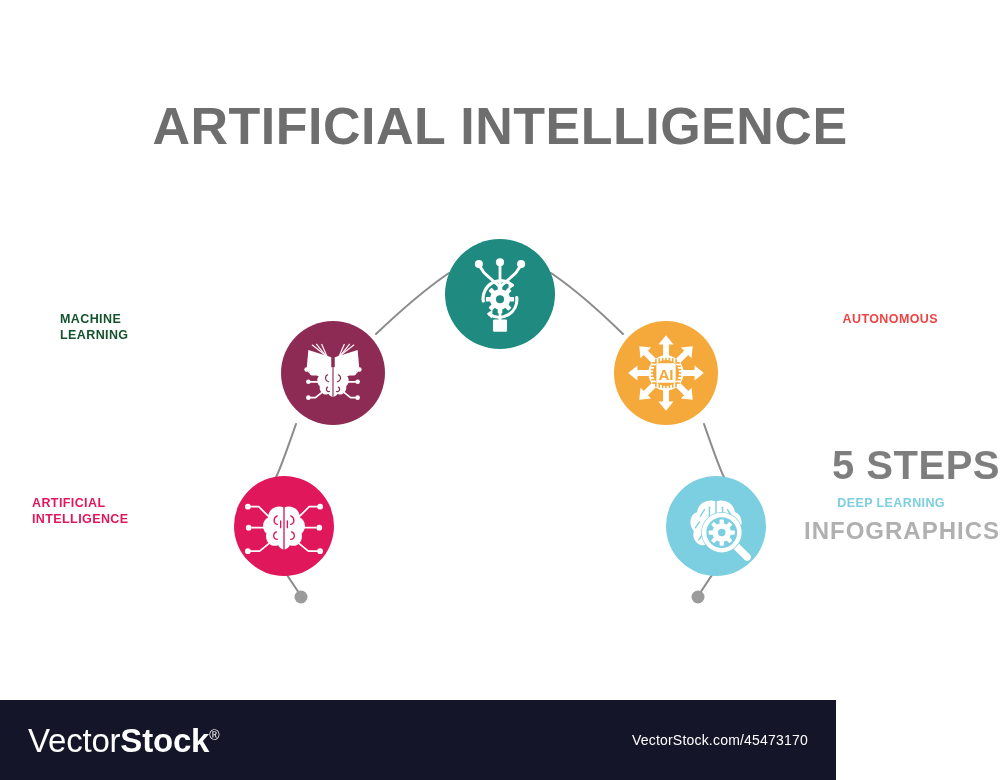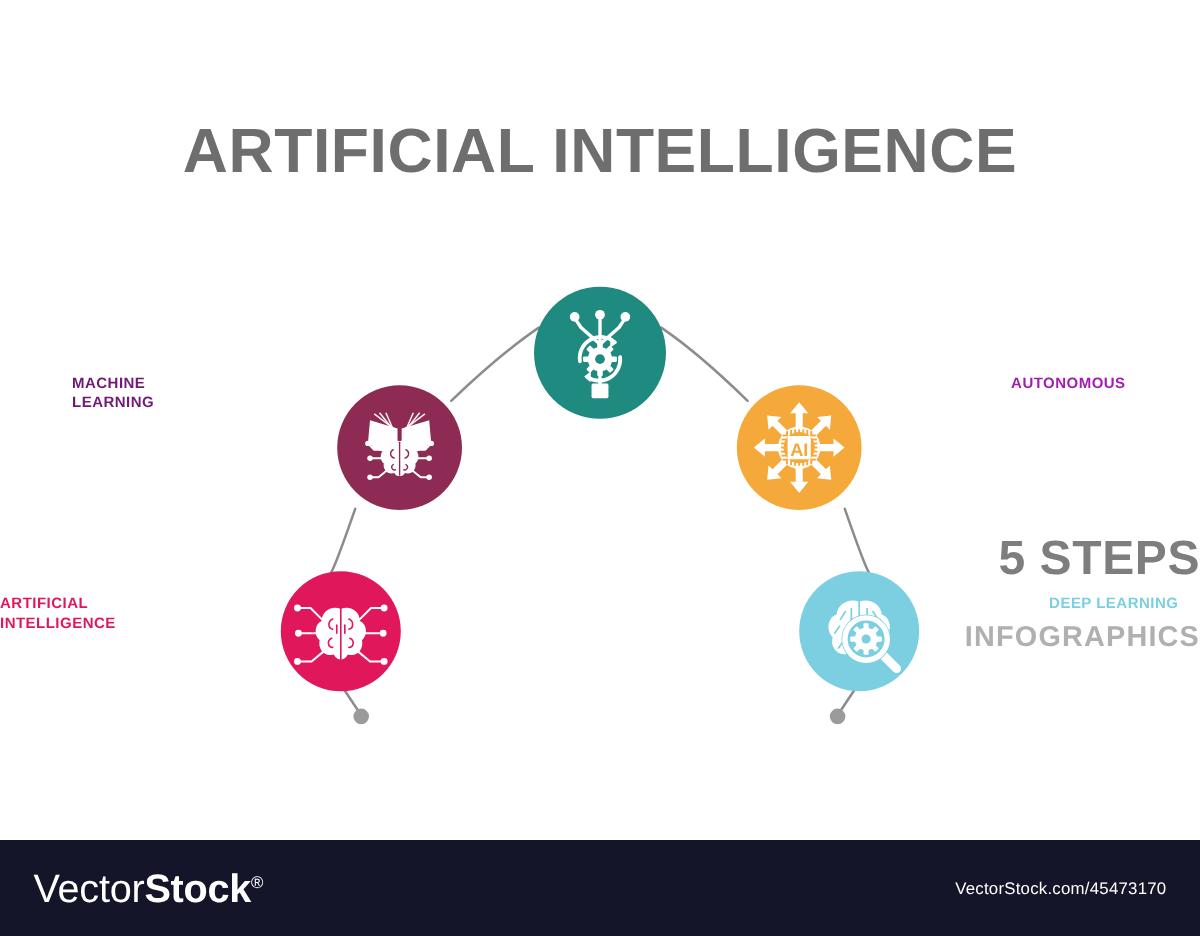--- a/index.html
+++ b/index.html
@@ -30,21 +30,21 @@
     font-size: 12.5px; font-weight: bold; letter-spacing: 0.4px;
     line-height: 16px;
     white-space: pre-line;
   }
   .label-right { text-align: left; }
   .label-left  { text-align: right; }
   .label-center{ text-align: center; }
 
   #footer {
     position: absolute; left: 0; top: 700px;
-    width: 1000px; height: 80px;
+    width: 836px; height: 80px;
     background: #141529;
   }
   #wm-logo {
     position: absolute; left: 28px; top: 22px;
     font-size: 33px; color: #ffffff; letter-spacing: -0.2px;
     font-weight: 300;
   }
   #wm-logo .bold { font-weight: bold; }
   #wm-logo .reg { font-size: 14px; vertical-align: super; font-weight: normal; }
   #wm-url {
@@ -335,29 +335,29 @@
 
     <g>
       <circle cx="716" cy="526" r="50" fill="#7ccfe0"></circle>
       <use href="#ico-brain-magnifier" x="675" y="485" width="82" height="82"></use>
     </g>
   </svg>
 
   <div class="center-text" id="center-steps">5 STEPS</div>
   <div class="center-text" id="center-infographics">INFOGRAPHICS</div>
 
-  <div class="node-label label-right" style="left:60px; top:311px; width:190px; color:#701a75;">MACHINE
+  <div class="node-label label-right" style="left:60px; top:311px; width:190px; color:#14532d;">MACHINE
 LEARNING</div>
 
 
-  <div class="node-label label-left" style="left:738px; top:311px; width:200px; color:#a21caf;">AUTONOMOUS</div>
-
-  <div class="node-label label-right" style="left:0px; top:495px; width:182px; color:#e0175b;">ARTIFICIAL
+  <div class="node-label label-left" style="left:738px; top:311px; width:200px; color:#ef4444;">AUTONOMOUS</div>
+
+  <div class="node-label label-right" style="left:0px; top:495px; width:182px; color:#e0175b;padding-left:32px;">ARTIFICIAL
 INTELLIGENCE</div>
 
-  <div class="node-label label-left" style="left:782px; top:495px; width:200px; color:#7ccfe0;">DEEP LEARNING</div>
+  <div class="node-label label-left" style="left:745px; top:495px; width:200px; color:#7ccfe0;">DEEP LEARNING</div>
 
   <div id="footer">
     <div id="wm-logo"><span>Vector</span><span class="bold">Stock</span><span class="reg">®</span></div>
     <div id="wm-url">VectorStock.com/45473170</div>
   </div>
 
 </div>
 
 </body></html>

